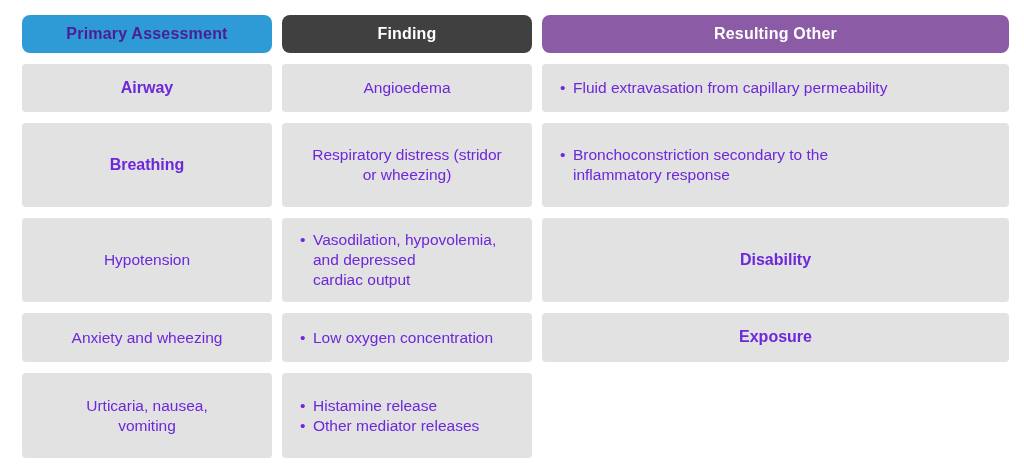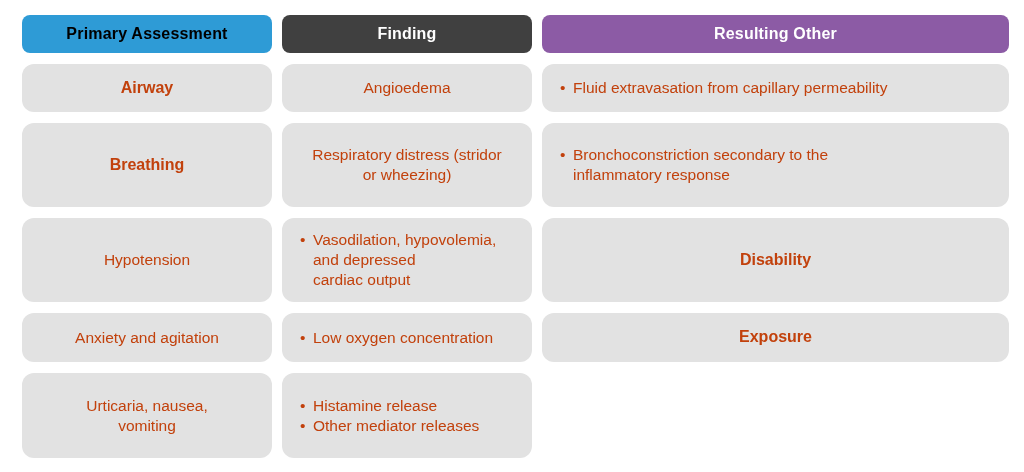--- a/index.html
+++ b/index.html
@@ -31,25 +31,25 @@
     color: #ffffff;
     font-weight: bold;
     font-size: 16px;
     display: flex;
     align-items: center;
     justify-content: center;
     letter-spacing: 0.2px;
   }
   .cell {
     background: #e2e2e2;
-    border-radius: 12px;
+    border-radius: 4px;
     display: flex;
     align-items: center;
     font-size: 15.5px;
-    color: #c2410c;
+    color: #6d28d9;
     line-height: 1.28;
   }
   .cell.assessment {
     justify-content: center;
     font-weight: bold;
     font-size: 16px;
   }
   .cell.finding {
     justify-content: center;
     text-align: center;
@@ -75,21 +75,21 @@
     position: absolute;
     left: 2px;
     top: 0;
   }
 </style>
 </head>
 <body>
 
 <div class="stage">
   <div class="grid">
-    <div class="hdr" style="background: rgb(46, 155, 214); color: #000000;">Primary Assessment</div>
+    <div class="hdr" style="background: rgb(46, 155, 214); color: #4c1d95;">Primary Assessment</div>
     <div class="hdr" style="background: #404040; color: rgb(255, 255, 255);">Finding</div>
     <div class="hdr" style="background: rgb(140, 91, 165); color: rgb(255, 255, 255);">Resulting Other</div>
 
   <div class="cell assessment">
     <span>Airway</span>
   </div>
   <div class="cell finding">
     <span>Angioedema</span>
   </div>
   <div class="cell resulting">
@@ -119,21 +119,21 @@
     <ul>
           <li>Vasodilation, hypovolemia, and depressed
 cardiac output</li>
         </ul>
   </div>
 
   <div class="cell assessment">
     <span>Disability</span>
   </div>
   <div class="cell finding">
-    <span>Anxiety and agitation</span>
+    <span>Anxiety and wheezing</span>
   </div>
   <div class="cell resulting">
     <ul>
           <li>Low oxygen concentration</li>
         </ul>
   </div>
 
   <div class="cell assessment">
     <span>Exposure</span>
   </div>

